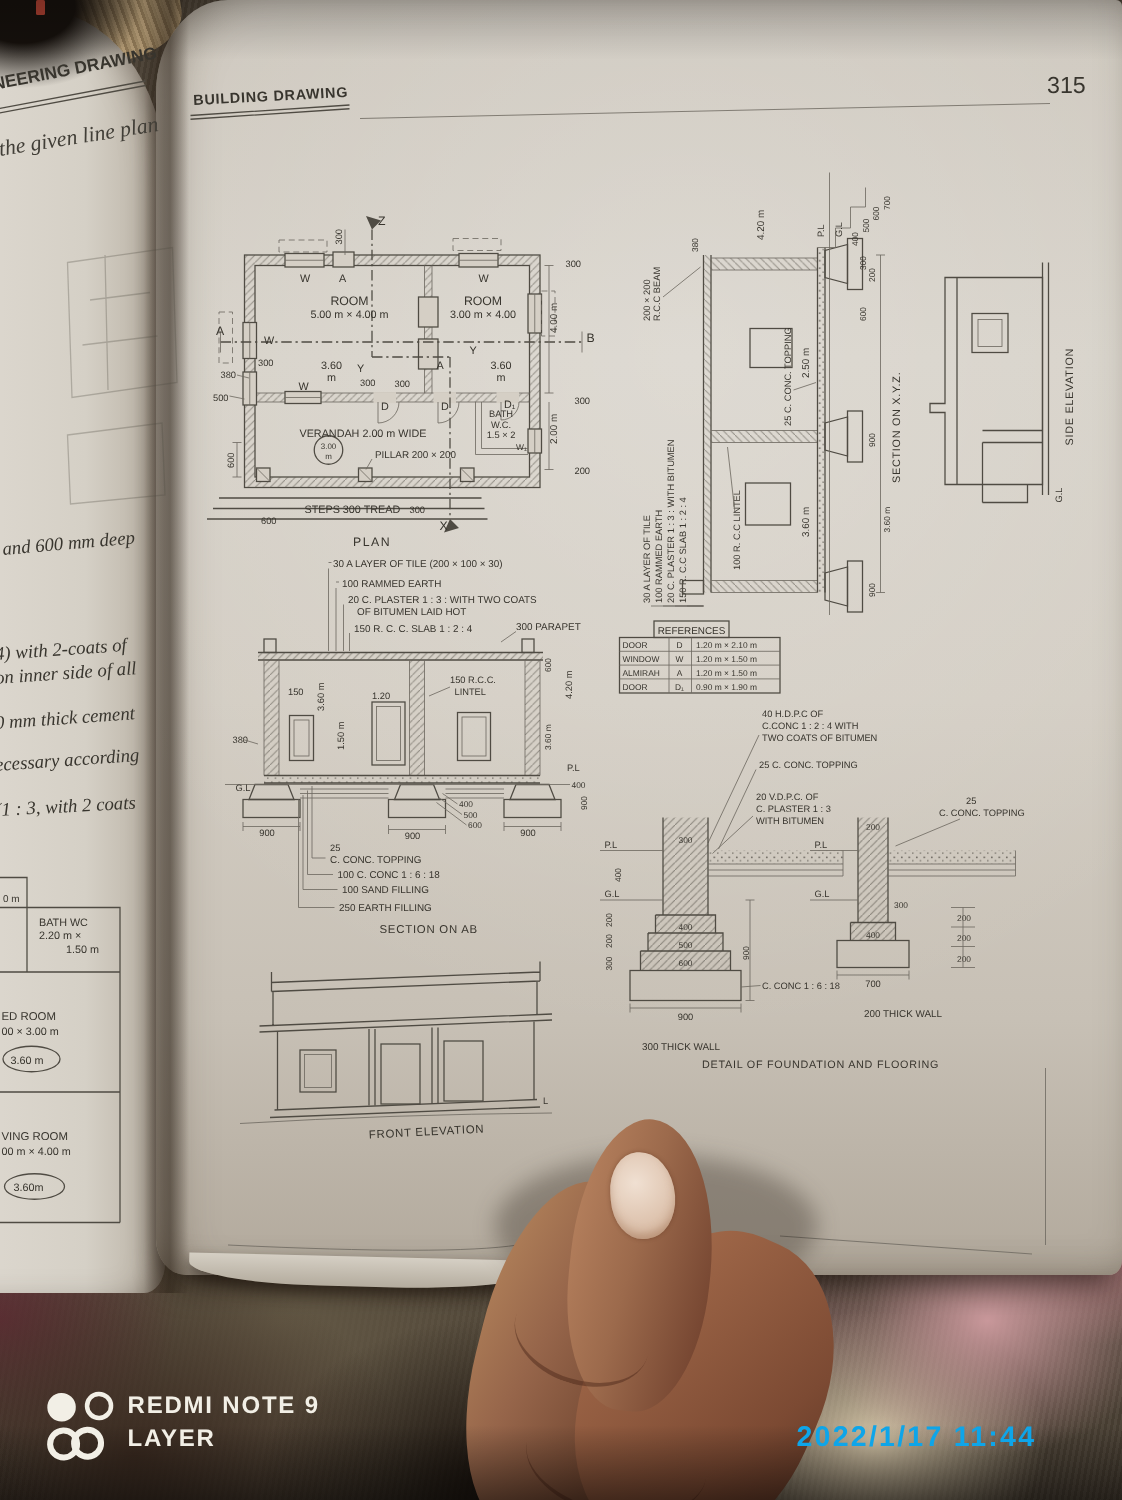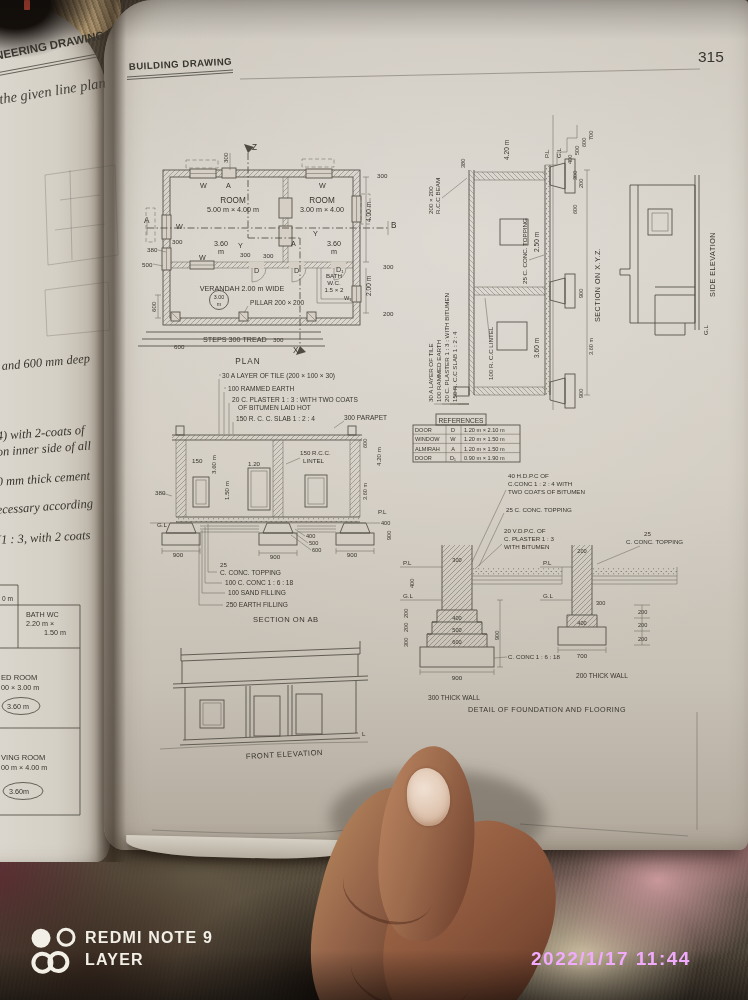--- a/index.html
+++ b/index.html
@@ -81,21 +81,21 @@
     linear-gradient(180deg, rgba(0,0,0,.20) 0, transparent 4%, transparent 95%, rgba(0,0,0,.5) 100%);}
   .wm{position:absolute;color:#f2efe6;}
   .wm-logo{left:31px;top:927px;width:60px;height:48px;transform:rotate(-2deg);}
   .wm-logo div{position:absolute;}
   .dot{left:1px;top:1px;width:19px;height:19px;border-radius:50%;background:#f2efe6;}
   .ring{left:26px;top:1px;width:13px;height:13px;border-radius:50%;border:3.5px solid #f2efe6;}
   .inf-l{left:0;top:24px;width:14px;height:14px;border-radius:50%;border:4px solid #f2efe6;}
   .inf-r{left:16px;top:24px;width:14px;height:14px;border-radius:50%;border:4px solid #f2efe6;}
   .wm-device{left:85px;top:929px;font-size:16px;font-weight:bold;letter-spacing:1.2px;}
   .wm-owner{left:85px;top:951px;font-size:16px;font-weight:bold;letter-spacing:1.2px;}
-  .wm-time{left:531px;top:948px;font-size:19px;font-weight:bold;letter-spacing:1.5px;color:#f0abfc;}
+  .wm-time{left:531px;top:948px;font-size:19px;font-weight:bold;letter-spacing:1.5px;color:#0ea5e9;}
 </style>
 </head>
 <body>
 
 <div id="scene">
   <div class="carpet"></div>
   <div class="spine-top"></div>
   <div class="left-page"></div>
   <div class="right-page"></div>
   <div class="page-under"></div>

